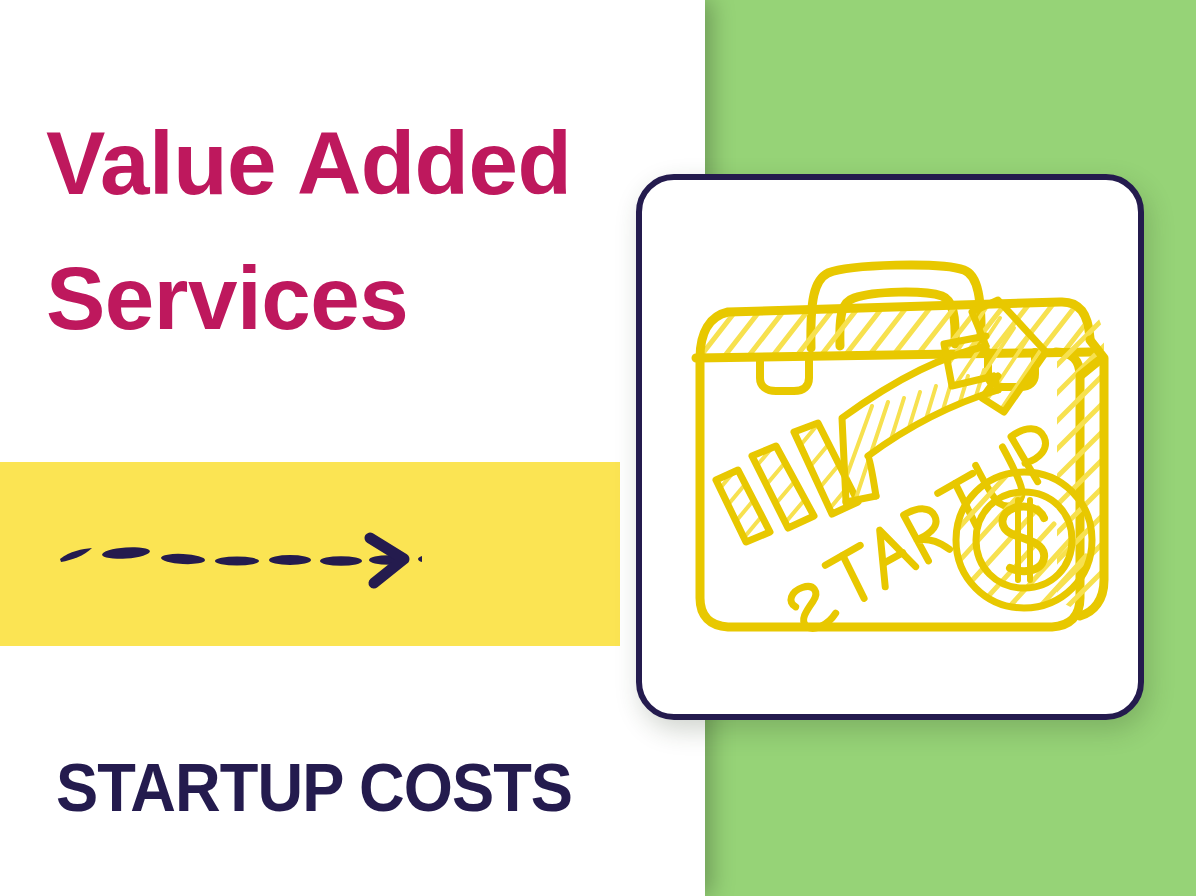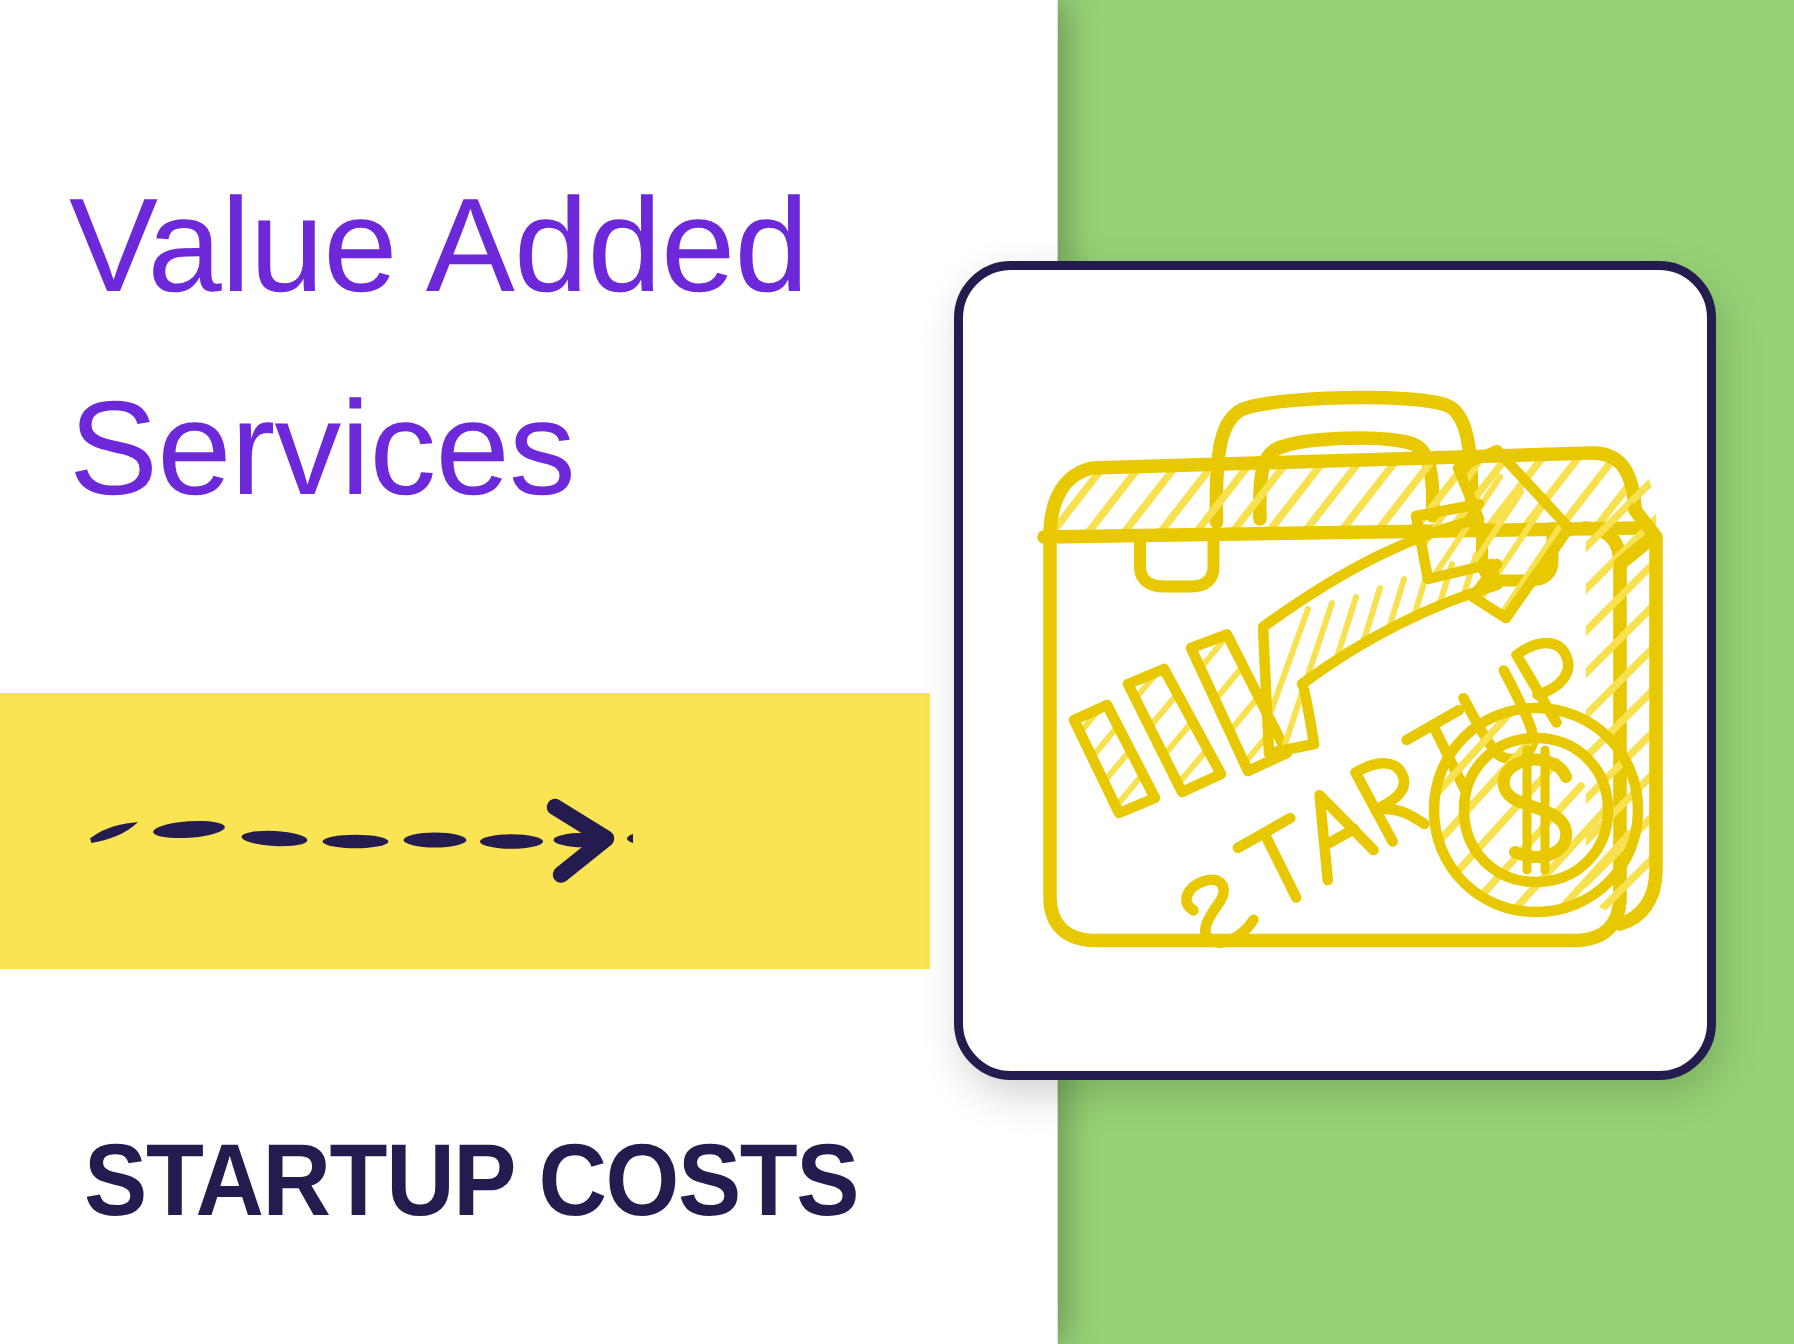--- a/index.html
+++ b/index.html
@@ -49,24 +49,24 @@
     z-index: 3;
   }
 
   
   .headline {
     position: absolute;
     left: 46px;
     top: 96px;
     width: 600px;
     z-index: 4;
-    color: #6d28d9;
+    color: #be185d;
     font-size: 89px;
     line-height: 1.52;
-    font-weight: 400;
+    font-weight: 700;
     letter-spacing: -0.5px;
     white-space: pre-line;
   }
 
   
   .dashed-arrow {
     position: absolute;
     left: 52px;
     top: 515px;
     width: 370px;

